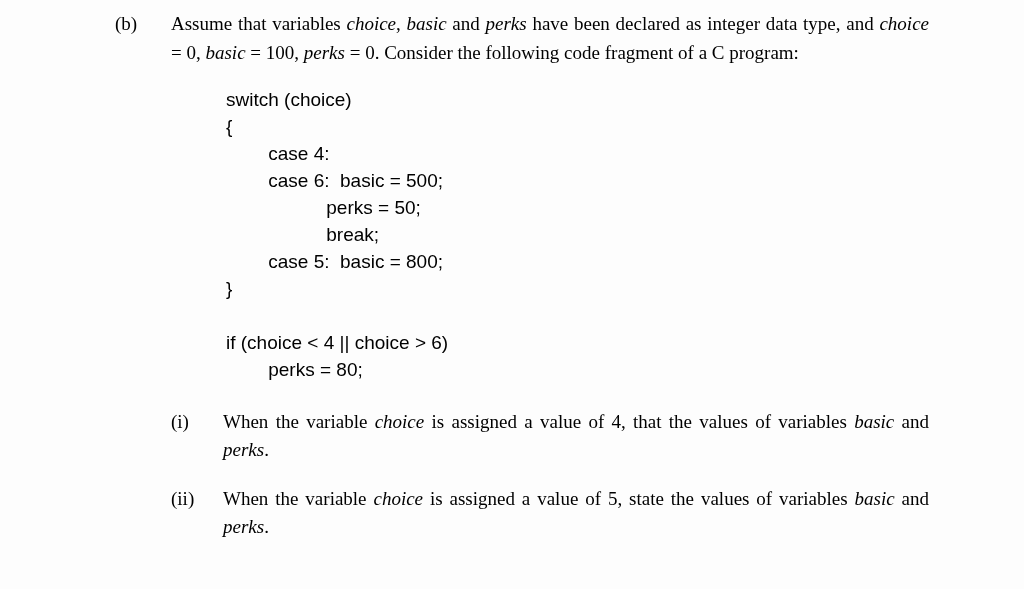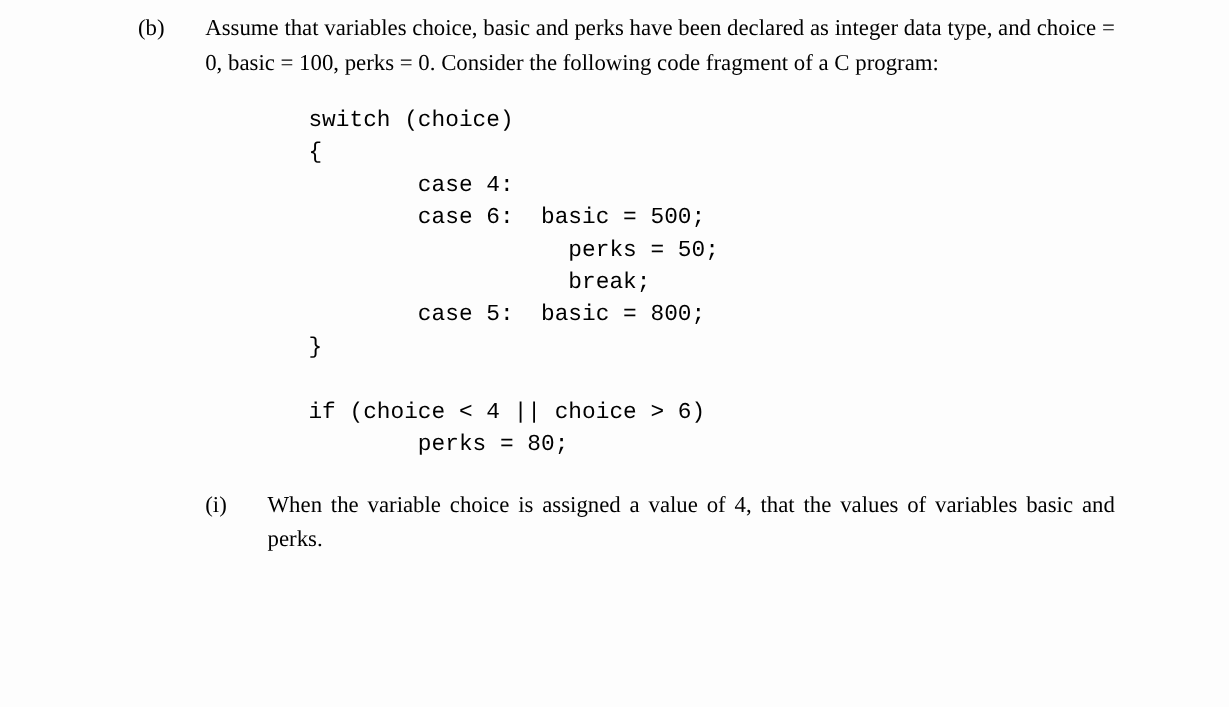--- a/index.html
+++ b/index.html
@@ -26,25 +26,26 @@
       text-align: left;
     }
     .content-col {
       flex: 1;
     }
     .intro {
       text-align: justify;
       margin-bottom: 20px;
     }
     .italic {
+      font-style: italic;
     }
     .code-block {
-      margin-left: 86px;
+      margin-left: 55px;
       margin-bottom: 24px;
-      font-family: Liberation Mono, monospace;
+      font-family: Liberation Sans, sans-serif;
       white-space: pre;
       line-height: 1.42;
     }
     .sub-question {
       display: flex;
       gap: 18px;
       margin-bottom: 20px;
     }
     .sub-label {
       flex: 0 0 34px;
@@ -76,15 +77,21 @@
 if (choice &lt; 4 || choice &gt; 6)
         perks = 80;</div>
 
     <div class="sub-question">
       <div class="sub-label">(i)</div>
       <div class="sub-content">
         <span>When the variable </span><span class="italic">choice</span><span> is assigned a value of 4, that the values of variables </span><span class="italic">basic</span><span> and </span><span class="italic">perks</span><span>.</span>
       </div>
     </div>
 
+    <div class="sub-question">
+      <div class="sub-label">(ii)</div>
+      <div class="sub-content">
+        <span>When the variable </span><span class="italic">choice</span><span> is assigned a value of 5, state the values of variables </span><span class="italic">basic</span><span> and </span><span class="italic">perks</span><span>.</span>
+      </div>
+    </div>
 
   </div>
 </div>
 
 </body></html>

